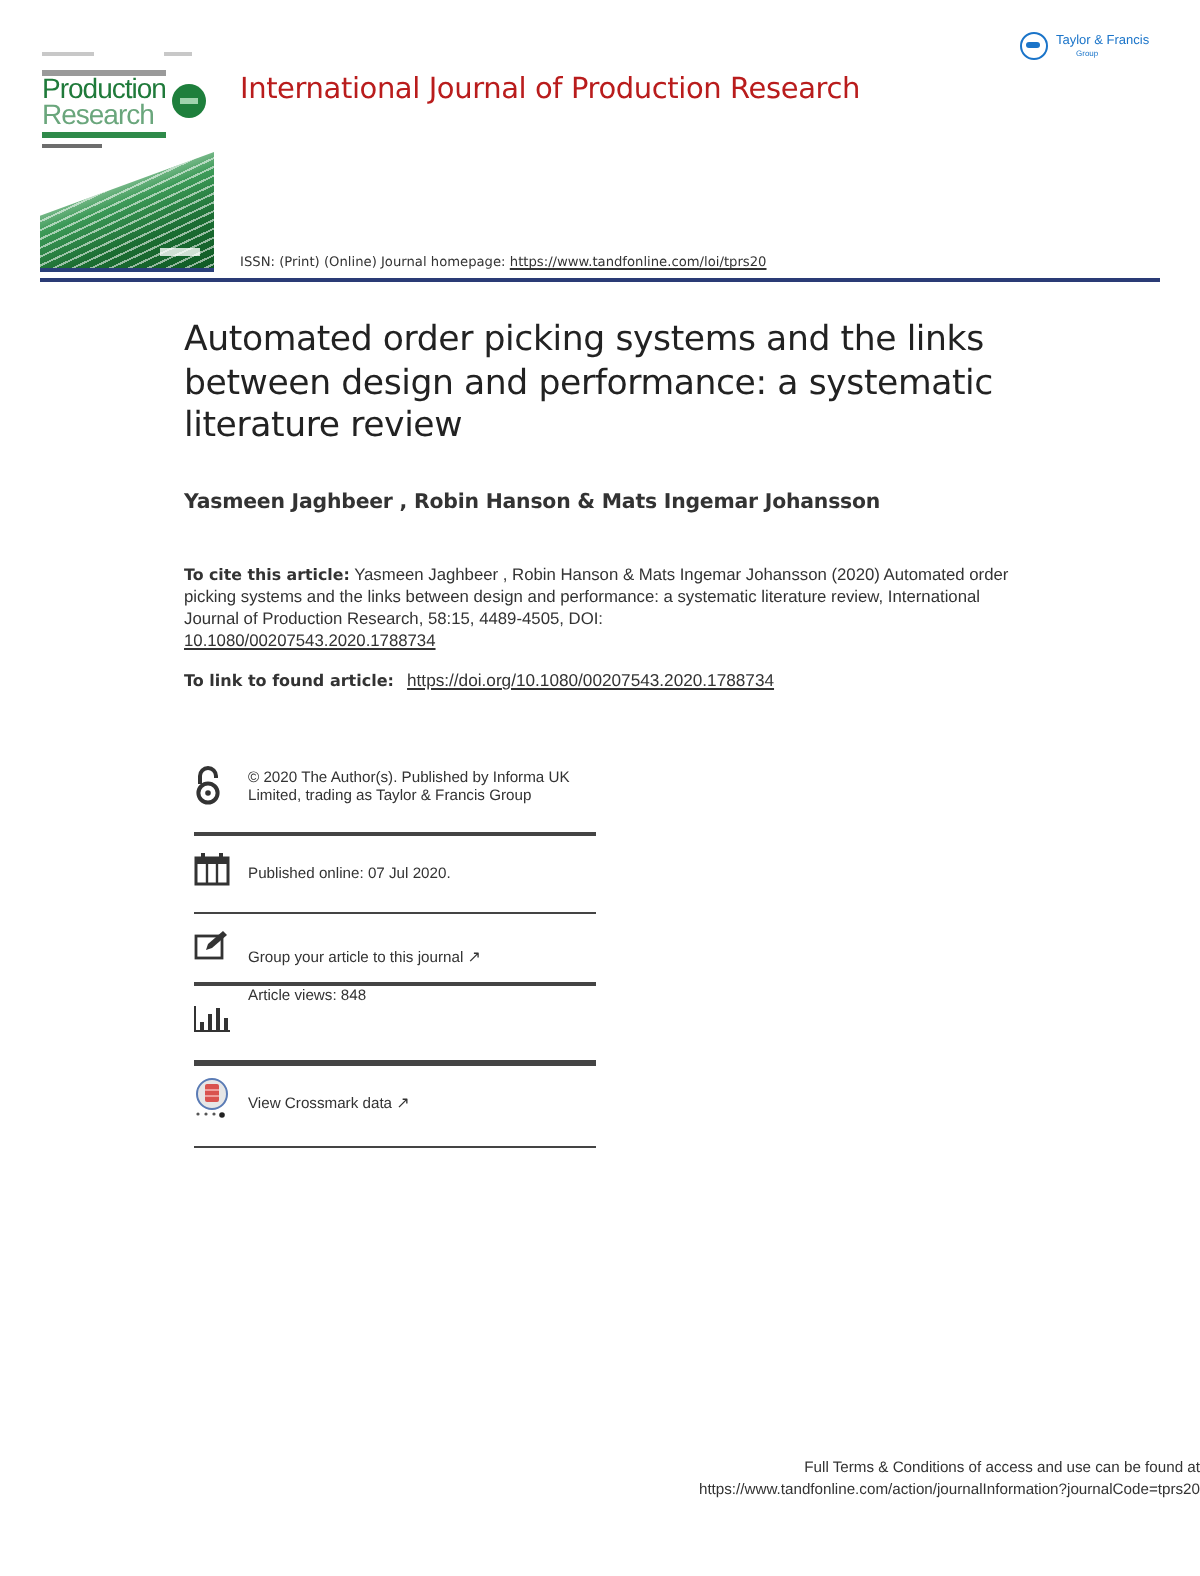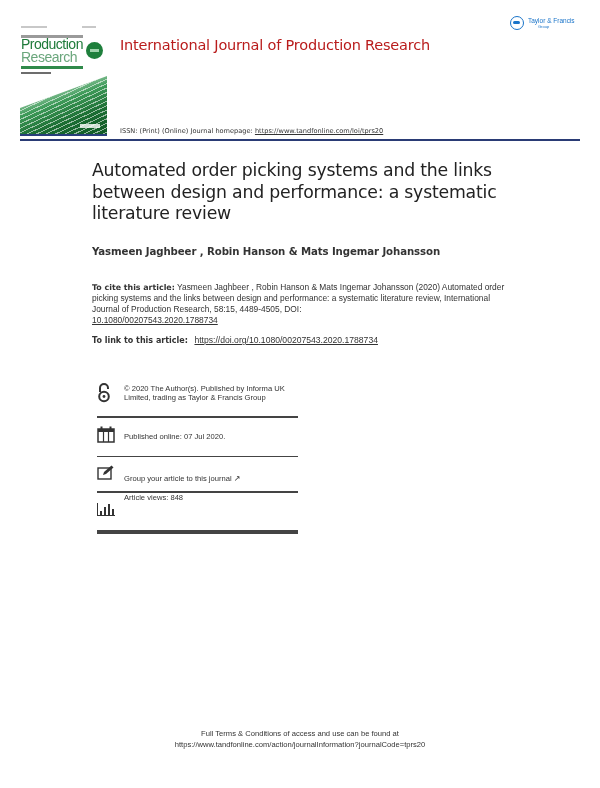--- a/index.html
+++ b/index.html
@@ -70,21 +70,21 @@
     .link-line .label { font-weight: bold; }
     .link-line .url { font-family: "Liberation Sans", sans-serif; font-size: 8.6px; text-decoration: underline; margin-left: 4px; }
 
     .info-panel { position: absolute; left: 97px; top: 380px; width: 201px; }
     .info-item { position: relative; display: flex; align-items: flex-start; }
     .info-item .icon { position: absolute; left: 0; width: 20px; height: 18px; }
     .info-item .text { margin-left: 27px; font-family: "Liberation Sans", sans-serif; font-size: 7.6px; color: #333; line-height: 9px; }
     .rule { height: 1.5px; background: #444; width: 201px; }
 
     .footer {
-      position: absolute; left: 0; top: 728px; width: 600px; text-align: center;
+      position: absolute; left: 0; top: 728px; width: 600px; text-align: right;
       font-family: "Liberation Sans", sans-serif; font-size: 7.6px; line-height: 11px; color: #333;
     }
   </style>
 </head>
 <body>
 
 <div class="cover">
   <div class="topline">
     <span style="left:1px;width:26px;"></span>
     <span style="left:62px;width:14px;"></span>
@@ -122,21 +122,21 @@
 <div class="authors">Yasmeen Jaghbeer , Robin Hanson &amp; Mats Ingemar Johansson</div>
 
 <div class="cite-block">
   <span class="label">To cite this article:</span>
   <span>Yasmeen Jaghbeer , Robin Hanson &amp; Mats Ingemar Johansson (2020) Automated order picking systems and the links between design and performance: a systematic literature review, International Journal of Production Research, 58:15, 4489-4505, DOI:</span>
   <br>
   <a class="doi">10.1080/00207543.2020.1788734</a>
 </div>
 
 <div class="link-line">
-  <span class="label">To link to this article:</span>
+  <span class="label">To link to found article:</span>
   <a class="url">https://doi.org/10.1080/00207543.2020.1788734</a>
 </div>
 
 <div class="info-panel">
 
   <div class="info-item" style="height:36px;padding-top:4px;">
     <span class="icon" style="top:3px;">
       <svg width="14" height="20" viewBox="0 0 14 20">
         <path d="M3 9 V5 a4 4 0 0 1 8 0 V6" fill="none" stroke="#333" stroke-width="2"></path>
         <circle cx="7" cy="13.5" r="4.8" fill="none" stroke="#333" stroke-width="2"></circle>
@@ -186,19 +186,37 @@
         <rect x="11" y="1" width="2" height="11" fill="#333"></rect>
         <rect x="15" y="6" width="2" height="6" fill="#333"></rect>
       </svg>
     </span>
     <span class="text">Article views: 848</span>
   </div>
   <div class="rule"></div>
 
   <div class="rule"></div>
 
+  <div class="info-item" style="height:40px;padding-top:14px;">
+    <span class="icon" style="top:6px;">
+      <svg width="18" height="20" viewBox="0 0 18 20">
+        <circle cx="9" cy="8" r="7.5" fill="#e6e6e6" stroke="#5a7bb5" stroke-width="1"></circle>
+        <rect x="5.5" y="3" width="7" height="9" rx="1" fill="#d9534f"></rect>
+        <line x1="5.5" y1="6" x2="12.5" y2="6" stroke="#f4b3b0" stroke-width="0.8"></line>
+        <line x1="5.5" y1="9" x2="12.5" y2="9" stroke="#f4b3b0" stroke-width="0.8"></line>
+        <circle cx="2" cy="18" r="0.8" fill="#555"></circle>
+        <circle cx="6" cy="18" r="0.8" fill="#555"></circle>
+        <circle cx="10" cy="18" r="0.8" fill="#555"></circle>
+        <circle cx="14" cy="18.5" r="1.4" fill="#222"></circle>
+      </svg>
+    </span>
+    <span class="text">
+      <span>View Crossmark data</span>
+      <span style="font-size:8px;">↗</span>
+    </span>
+  </div>
   <div class="rule"></div>
 </div>
 
 <div class="footer">
   <div>Full Terms &amp; Conditions of access and use can be found at</div>
   <div>https://www.tandfonline.com/action/journalInformation?journalCode=tprs20</div>
 </div>
 
 </body></html>

